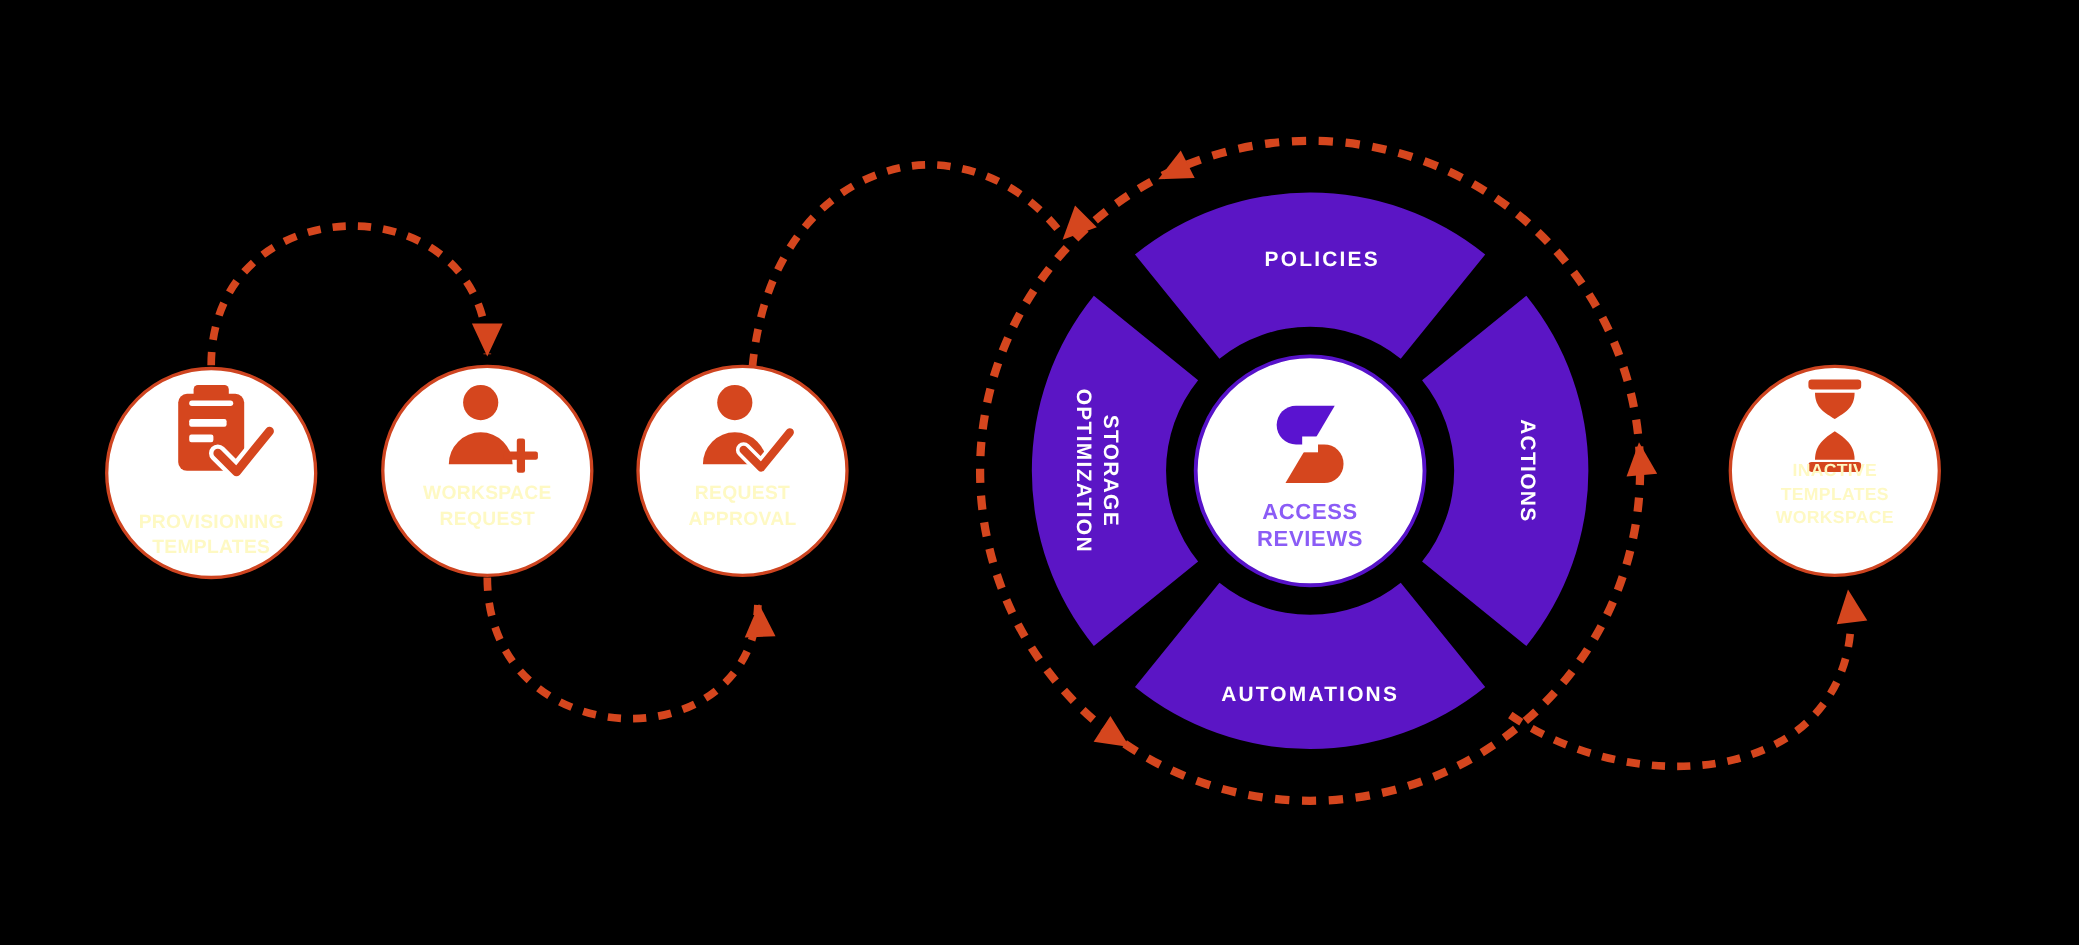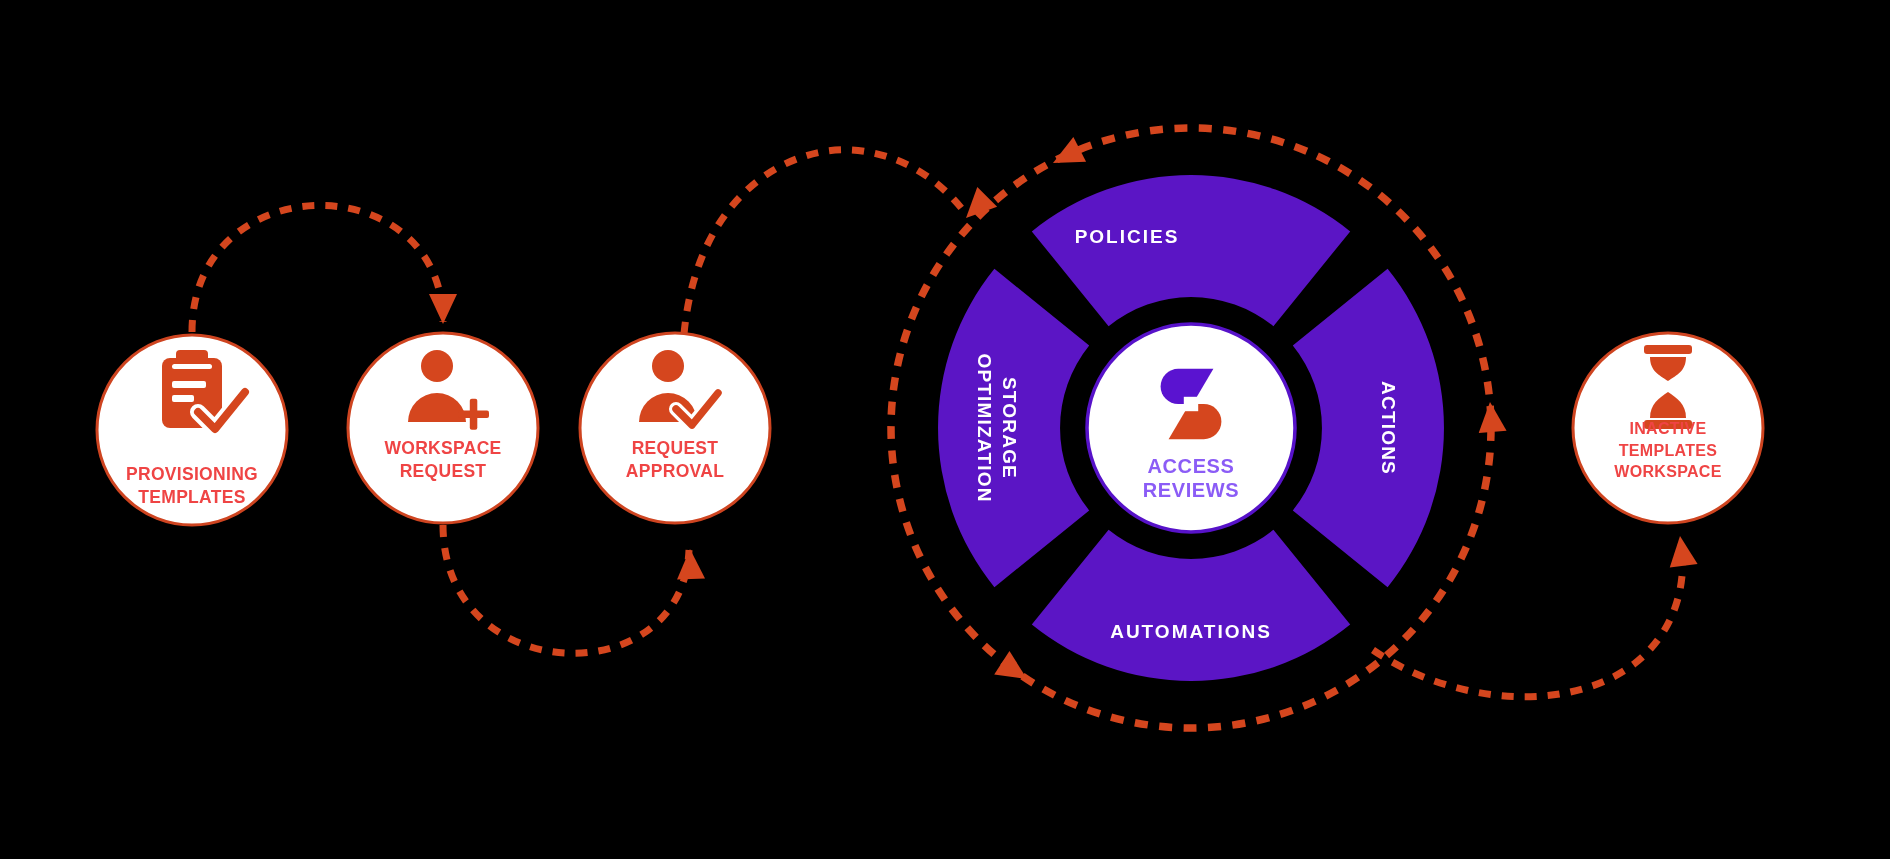--- a/index.html
+++ b/index.html
@@ -1,19 +1,19 @@
 <!DOCTYPE html>
 <html><head>
 <meta charset="utf-8">
 <style>
   html,body{margin:0;padding:0;background:#000;}
   .stage{position:relative;width:1890px;height:859px;background:#000;font-family:"Liberation Sans",sans-serif;overflow:hidden;}
   .stage svg{position:absolute;left:0;top:0;}
   .lbl{position:absolute;transform:translate(-50%,-50%);text-align:center;font-weight:700;white-space:nowrap;}
-  .node-lbl{font-size:17.5px;line-height:23px;color:#ef4444;letter-spacing:.3px;}
+  .node-lbl{font-size:17.5px;line-height:23px;color:#fef9c3;letter-spacing:.3px;}
   .node-lbl.small{font-size:16px;line-height:21.5px;}
   .center-lbl{font-size:20px;line-height:24px;color:#8b5cf6;letter-spacing:.6px;}
   .seg-lbl{font-size:19px;color:#ffffff;letter-spacing:2px;}
   .seg-lbl.vert{transform:translate(-50%,-50%) rotate(90deg);line-height:25px;letter-spacing:1.2px;}
   .seg-lbl div, .node-lbl div, .center-lbl div{white-space:nowrap;}
 </style>
 </head>
 <body>
 
 <div class="stage">
@@ -104,21 +104,21 @@
     <div>INACTIVE</div>
     <div>TEMPLATES</div>
     <div>WORKSPACE</div>
   </div>
 
   <div class="lbl center-lbl" style="left:1191px;top:478px;">
     <div>ACCESS</div>
     <div>REVIEWS</div>
   </div>
 
-  <div class="lbl seg-lbl" style="left:1127px;top:237px;">
+  <div class="lbl seg-lbl" style="left:1202px;top:237px;">
     <span>POLICIES</span>
   </div>
   <div class="lbl seg-lbl vert" style="left:997px;top:428px;">
     <div>STORAGE</div>
     <div>OPTIMIZATION</div>
   </div>
   <div class="lbl seg-lbl vert" style="left:1388px;top:428px;">
     <span>ACTIONS</span>
   </div>
   <div class="lbl seg-lbl" style="left:1191px;top:632px;">

